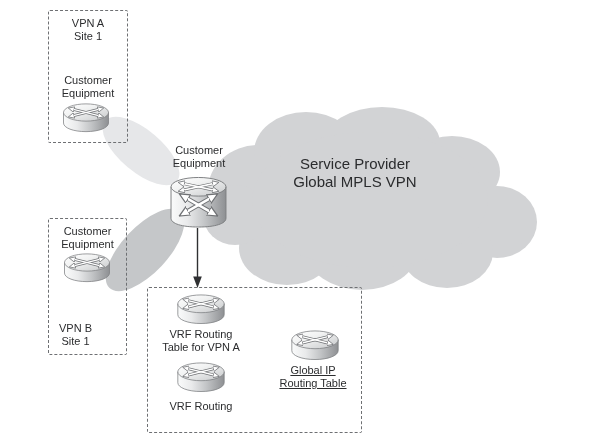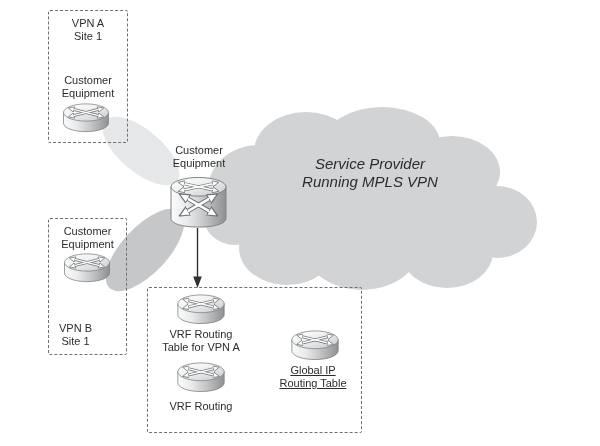--- a/index.html
+++ b/index.html
@@ -130,23 +130,23 @@
   <div class="lbl" style="left:36px; top:322px; width:79px;">
     <div>VPN B</div>
     <div>Site 1</div>
   </div>
 
   <div class="lbl" style="left:158px; top:144px; width:82px;">
     <div>Customer</div>
     <div>Equipment</div>
   </div>
 
-  <div class="cloud-lbl" style="left:290px; top:155px; width:160px;font-style:italic;">
+  <div class="cloud-lbl" style="left:275px; top:155px; width:160px;">
     <div>Service Provider</div>
-    <div>Running MPLS VPN</div>
+    <div>Global MPLS VPN</div>
   </div>
 
   <div class="lbl" style="left:146px; top:328px; width:110px;">
     <div>VRF Routing</div>
     <div>Table for VPN A</div>
   </div>
 
   <div class="lbl" style="left:146px; top:400px; width:110px;">
     <div>VRF Routing</div>
   </div>

